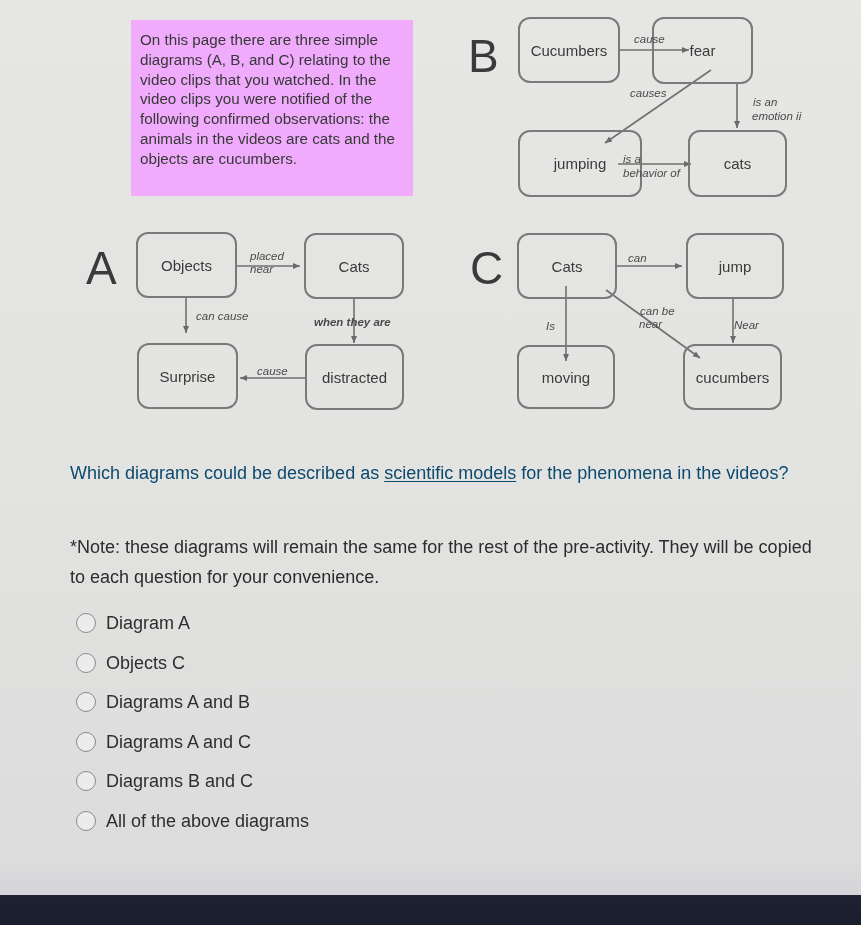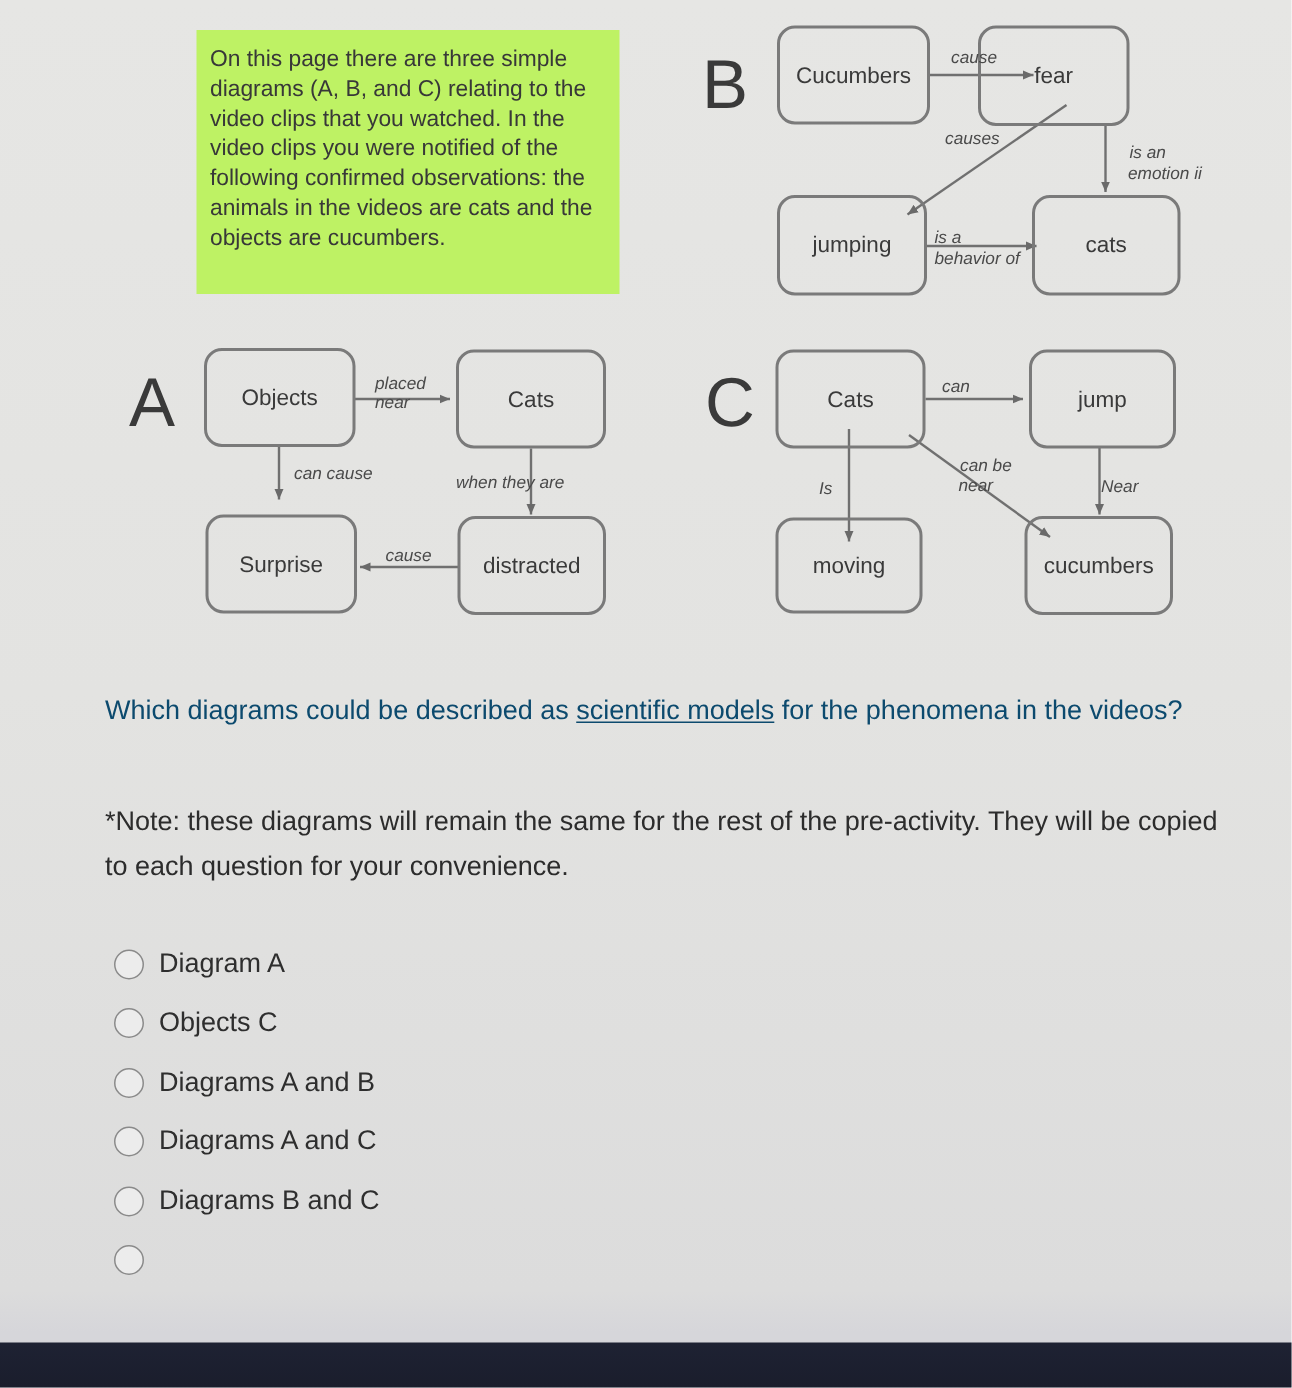--- a/index.html
+++ b/index.html
@@ -4,21 +4,21 @@
 <style>
   html, body { margin: 0; padding: 0; }
   body {
     width: 861px; height: 925px; position: relative; overflow: hidden;
     background: linear-gradient(180deg, #e6e6e4 0%, #e3e3e1 50%, #dcdcdc 93%, #d6d6da 96%);
     font-family: "Liberation Sans", sans-serif;
     color: #2f2f2f;
   }
   .intro {
     position: absolute; left: 131px; top: 20px; width: 282px; height: 176px;
-    background: #bef264; box-sizing: border-box; padding: 10px 8px 0 9px;
+    background: #f0abfc; box-sizing: border-box; padding: 10px 8px 0 9px;
     font-size: 15.2px; line-height: 19.8px; color: #383838;
   }
   .diag-letter {
     position: absolute; font-size: 46px; color: #3a3a3a; font-weight: 400;
     font-family: "Liberation Sans", sans-serif; line-height: 1;
   }
   .node {
     position: absolute; box-sizing: border-box;
     border: 2px solid #7a7a7a; border-radius: 12px;
     display: flex; align-items: center; justify-content: center;
@@ -32,21 +32,21 @@
     position: absolute; left: 70px; top: 458px; width: 760px;
     font-size: 18px; line-height: 30px; color: #0c4a6e;
   }
   .question u { text-decoration: underline; text-underline-offset: 2px; }
   .note {
     position: absolute; left: 70px; top: 532px; width: 760px;
     font-size: 18px; line-height: 30px; color: #2c2c2c;
   }
   .options { position: absolute; left: 76px; top: 613px; }
   .opt {
-    display: flex; align-items: flex-end; height: 39.5px; cursor: pointer;
+    display: flex; align-items: flex-start; height: 39.5px; cursor: pointer;
   }
   .radio {
     width: 20px; height: 20px; border-radius: 50%; border: 1.5px solid #8a8a8a;
     box-sizing: border-box; background: #ececec; margin-right: 10px;
   }
   .opt-label { font-size: 18px; color: #2e2e2e; }
   .taskbar {
     position: absolute; left: 0; top: 895px; width: 861px; height: 30px;
     background: linear-gradient(180deg, #1e2233 0%, #1a1d2c 100%);
   }
@@ -77,38 +77,38 @@
     <line x1="617" y1="266" x2="682" y2="266" marker-end="url(#ah)"></line>
     <line x1="566" y1="286" x2="566" y2="361" marker-end="url(#ah)"></line>
     <line x1="606" y1="290" x2="700" y2="358" marker-end="url(#ah)"></line>
     <line x1="733" y1="298" x2="733" y2="343" marker-end="url(#ah)"></line>
   </g>
 </svg>
 
 <div class="diag-letter" style="left:468px; top:33px;">B</div>
 <div class="node" style="left:518px; top:17px; width:102px; height:66px;">Cucumbers</div>
 <div class="node" style="left:652px; top:17px; width:101px; height:67px;">fear</div>
-<div class="node" style="left:518px; top:130px; width:100px; height:67px;">jumping</div>
+<div class="node" style="left:518px; top:130px; width:124px; height:67px;">jumping</div>
 <div class="node" style="left:688px; top:130px; width:99px; height:67px;">cats</div>
 <div class="elabel" style="left:634px; top:33px;">cause</div>
 <div class="elabel" style="left:630px; top:87px;">causes</div>
 <div class="elabel" style="left:753px; top:96px;">is an</div>
 <div class="elabel" style="left:752px; top:110px;">emotion ii</div>
 <div class="elabel" style="left:623px; top:153px;">is a</div>
 <div class="elabel" style="left:623px; top:167px;text-align:right;">behavior of</div>
 
 <div class="diag-letter" style="left:86px; top:245px;">A</div>
 <div class="node" style="left:136px; top:232px; width:101px; height:66px;">Objects</div>
 <div class="node" style="left:304px; top:233px; width:100px; height:66px;">Cats</div>
 <div class="node" style="left:137px; top:343px; width:101px; height:66px;">Surprise</div>
 <div class="node" style="left:305px; top:344px; width:99px; height:66px;">distracted</div>
 <div class="elabel" style="left:250px; top:250px;">placed</div>
 <div class="elabel" style="left:250px; top:263px;">near</div>
 <div class="elabel" style="left:160px; top:310px;margin-left:36px;">can cause</div>
-<div class="elabel" style="left:304px; top:316px;">when they are</div>
+<div class="elabel" style="left:314px; top:316px;font-weight:bold;">when they are</div>
 <div class="elabel" style="left:257px; top:365px;">cause</div>
 
 <div class="diag-letter" style="left:470px; top:245px;">C</div>
 <div class="node" style="left:517px; top:233px; width:100px; height:66px;">Cats</div>
 <div class="node" style="left:686px; top:233px; width:98px; height:66px;">jump</div>
 <div class="node" style="left:517px; top:345px; width:98px; height:64px;">moving</div>
 <div class="node" style="left:683px; top:344px; width:99px; height:66px;">cucumbers</div>
 <div class="elabel" style="left:628px; top:252px;">can</div>
 <div class="elabel" style="left:546px; top:320px;">Is</div>
 <div class="elabel" style="left:640px; top:305px;">can be</div>
@@ -135,16 +135,17 @@
   <div class="opt">
     <span class="radio"></span>
     <span class="opt-label">Diagrams A and C</span>
   </div>
   <div class="opt">
     <span class="radio"></span>
     <span class="opt-label">Diagrams B and C</span>
   </div>
   <div class="opt">
     <span class="radio"></span>
+    <span class="opt-label">All of the above diagrams</span>
   </div>
 </div>
 
 <div class="taskbar"></div>
 
 </body></html>

